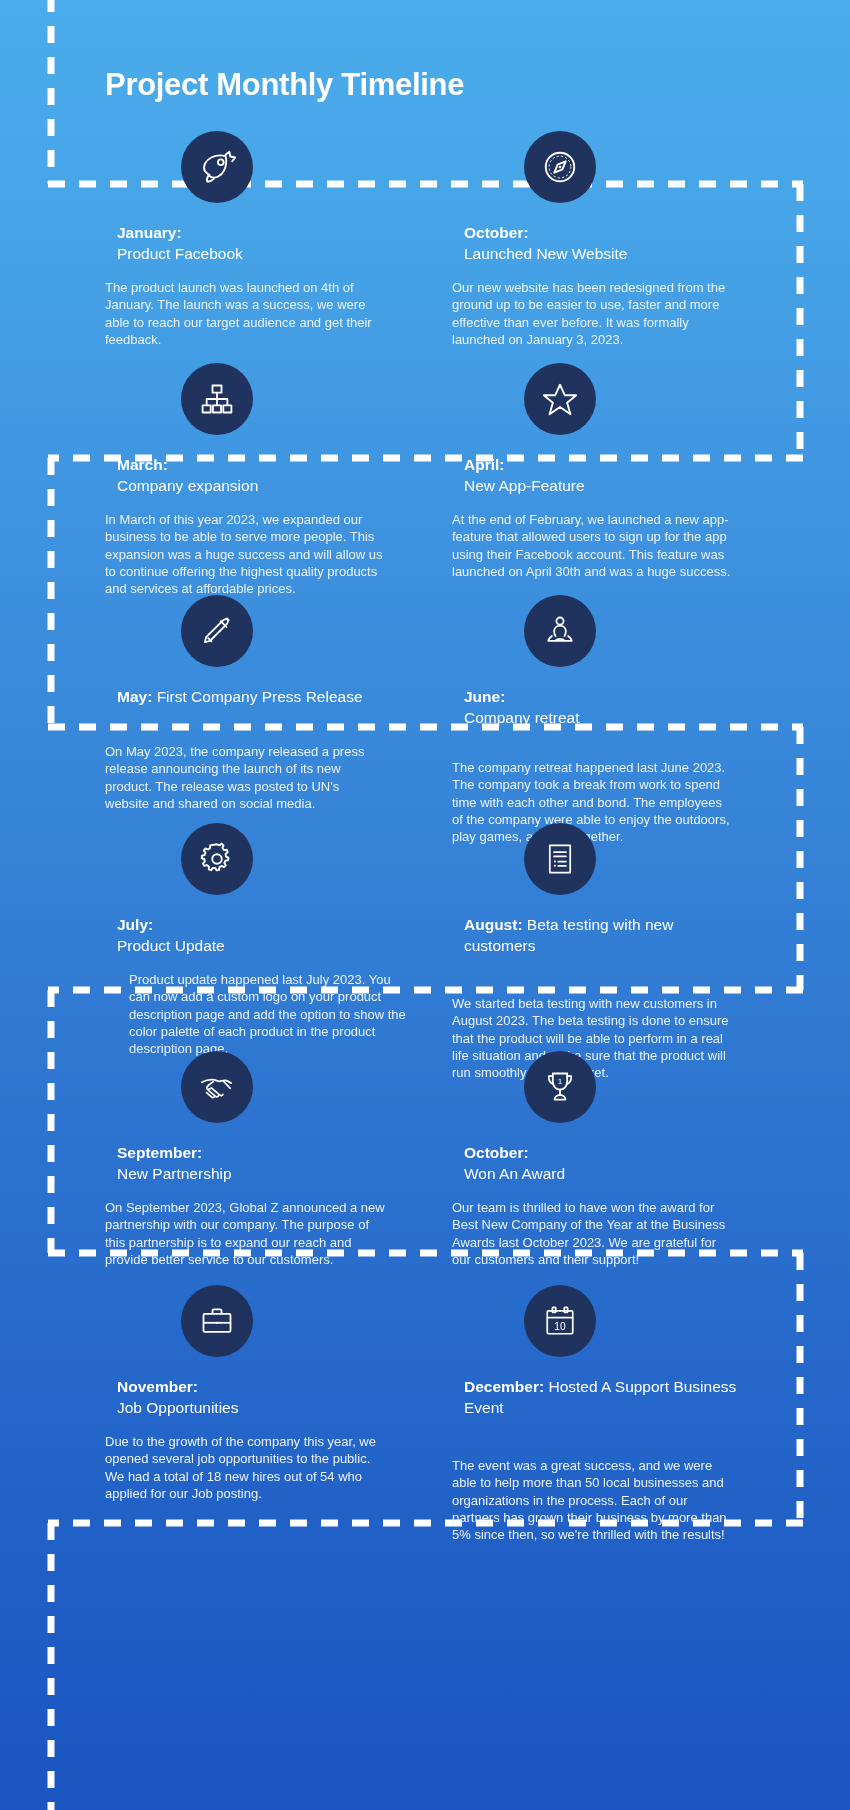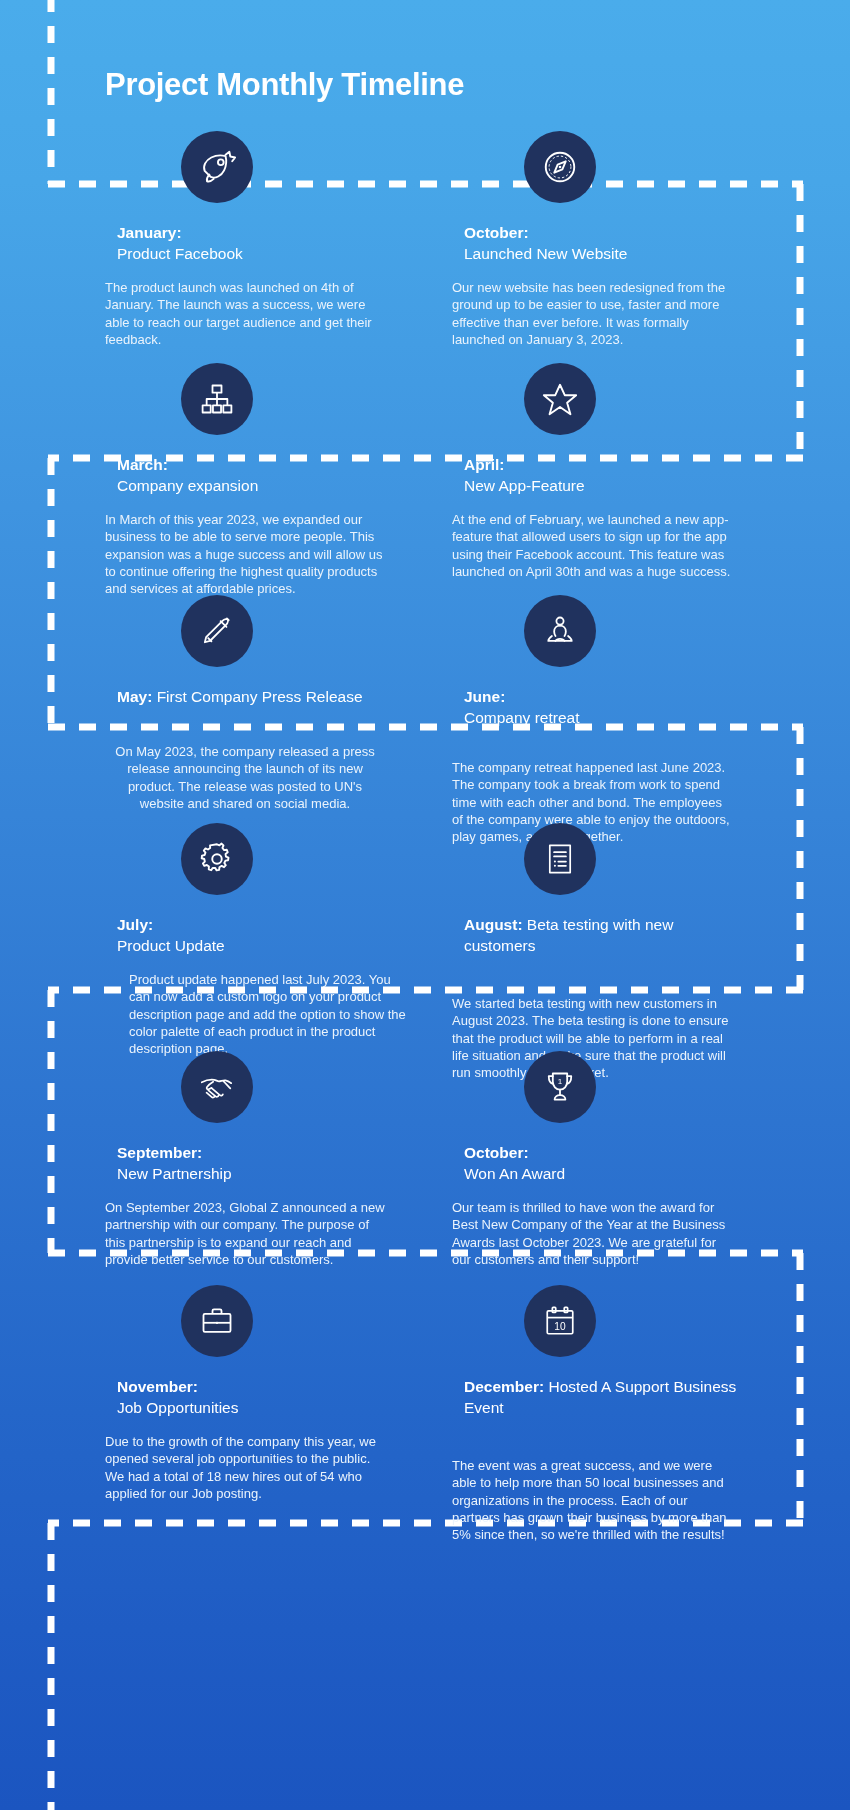--- a/index.html
+++ b/index.html
@@ -222,21 +222,21 @@
           <path d="M32.5 6.5c1.8 1.8 1.4 4.8-1 7.2L13.6 31.6 8 33l1.4-5.6L27.3 9.5c2.4-2.4 5.4-2.8 7.2-1z" transform="translate(-1.5,-0.5)"></path>
           <path d="M24 9l6.5 6.5"></path>
           <path d="M10.2 27.8l3.6 3.6"></path>
         </g>
       </svg>
     </div>
     <div class="item-head">
       <span class="m">May:</span>
       <span>First Company Press Release</span>
     </div>
-    <div class="item-body" style="top:148px;text-align:center;">On May 2023, the company released a press release announcing the launch of its new product. The release was posted to UN's website and shared on social media.</div>
+    <div class="item-body" style="top:148px;">On May 2023, the company released a press release announcing the launch of its new product. The release was posted to UN's website and shared on social media.</div>
   </div>
 
   <div class="item right" style="top:595px;">
     <div class="node">
       <svg width="36" height="36" viewBox="0 0 40 40" xmlns="http://www.w3.org/2000/svg">
         <g fill="none" stroke="#ffffff" stroke-width="2" stroke-linejoin="round" stroke-linecap="round">
           <circle cx="20" cy="9" r="4"></circle>
           <path d="M20 14c-4 0-6.5 3-6.5 6.5 0 2 .6 3.6 1.5 5"></path>
           <path d="M20 14c4 0 6.5 3 6.5 6.5 0 2-.6 3.6-1.5 5"></path>
           <path d="M11 25.5c-2 1.5-4 3.5-4 5.5h26c0-2-2-4-4-5.5"></path>

